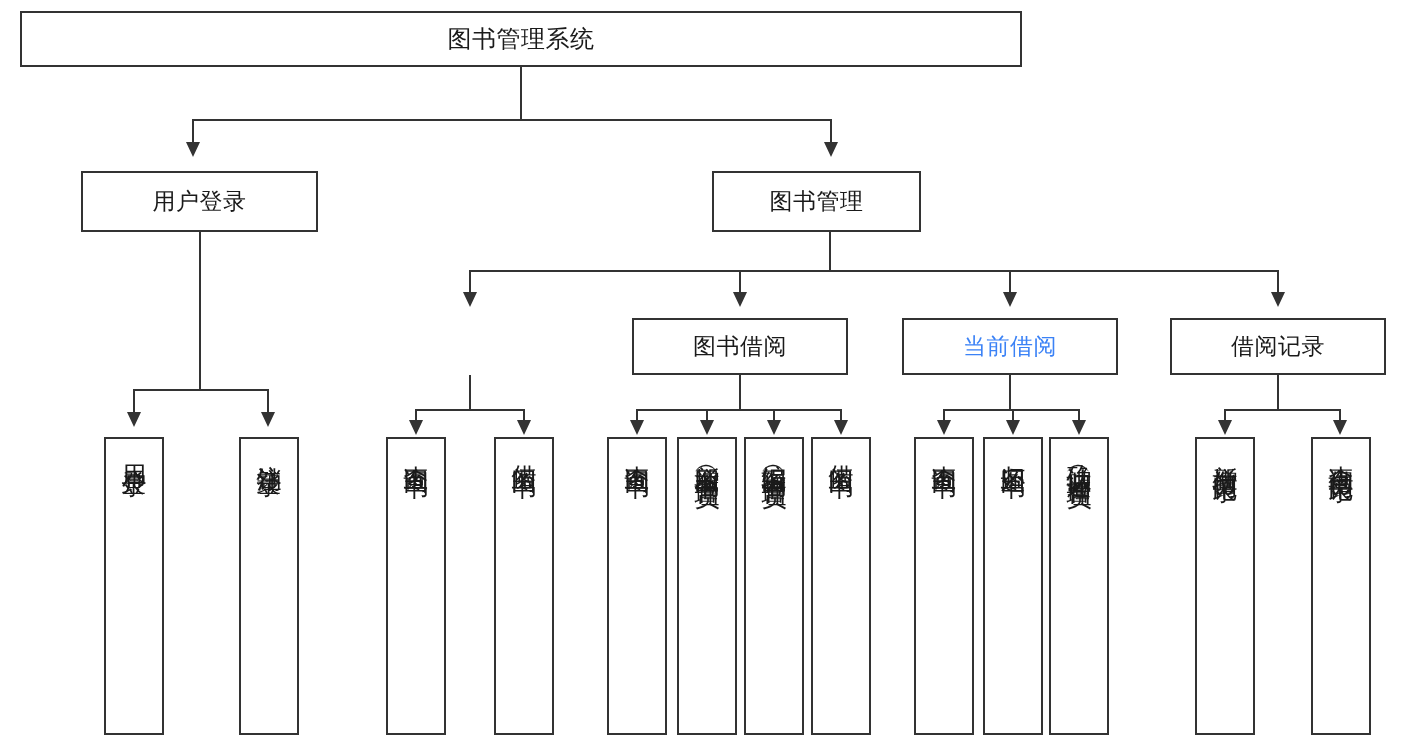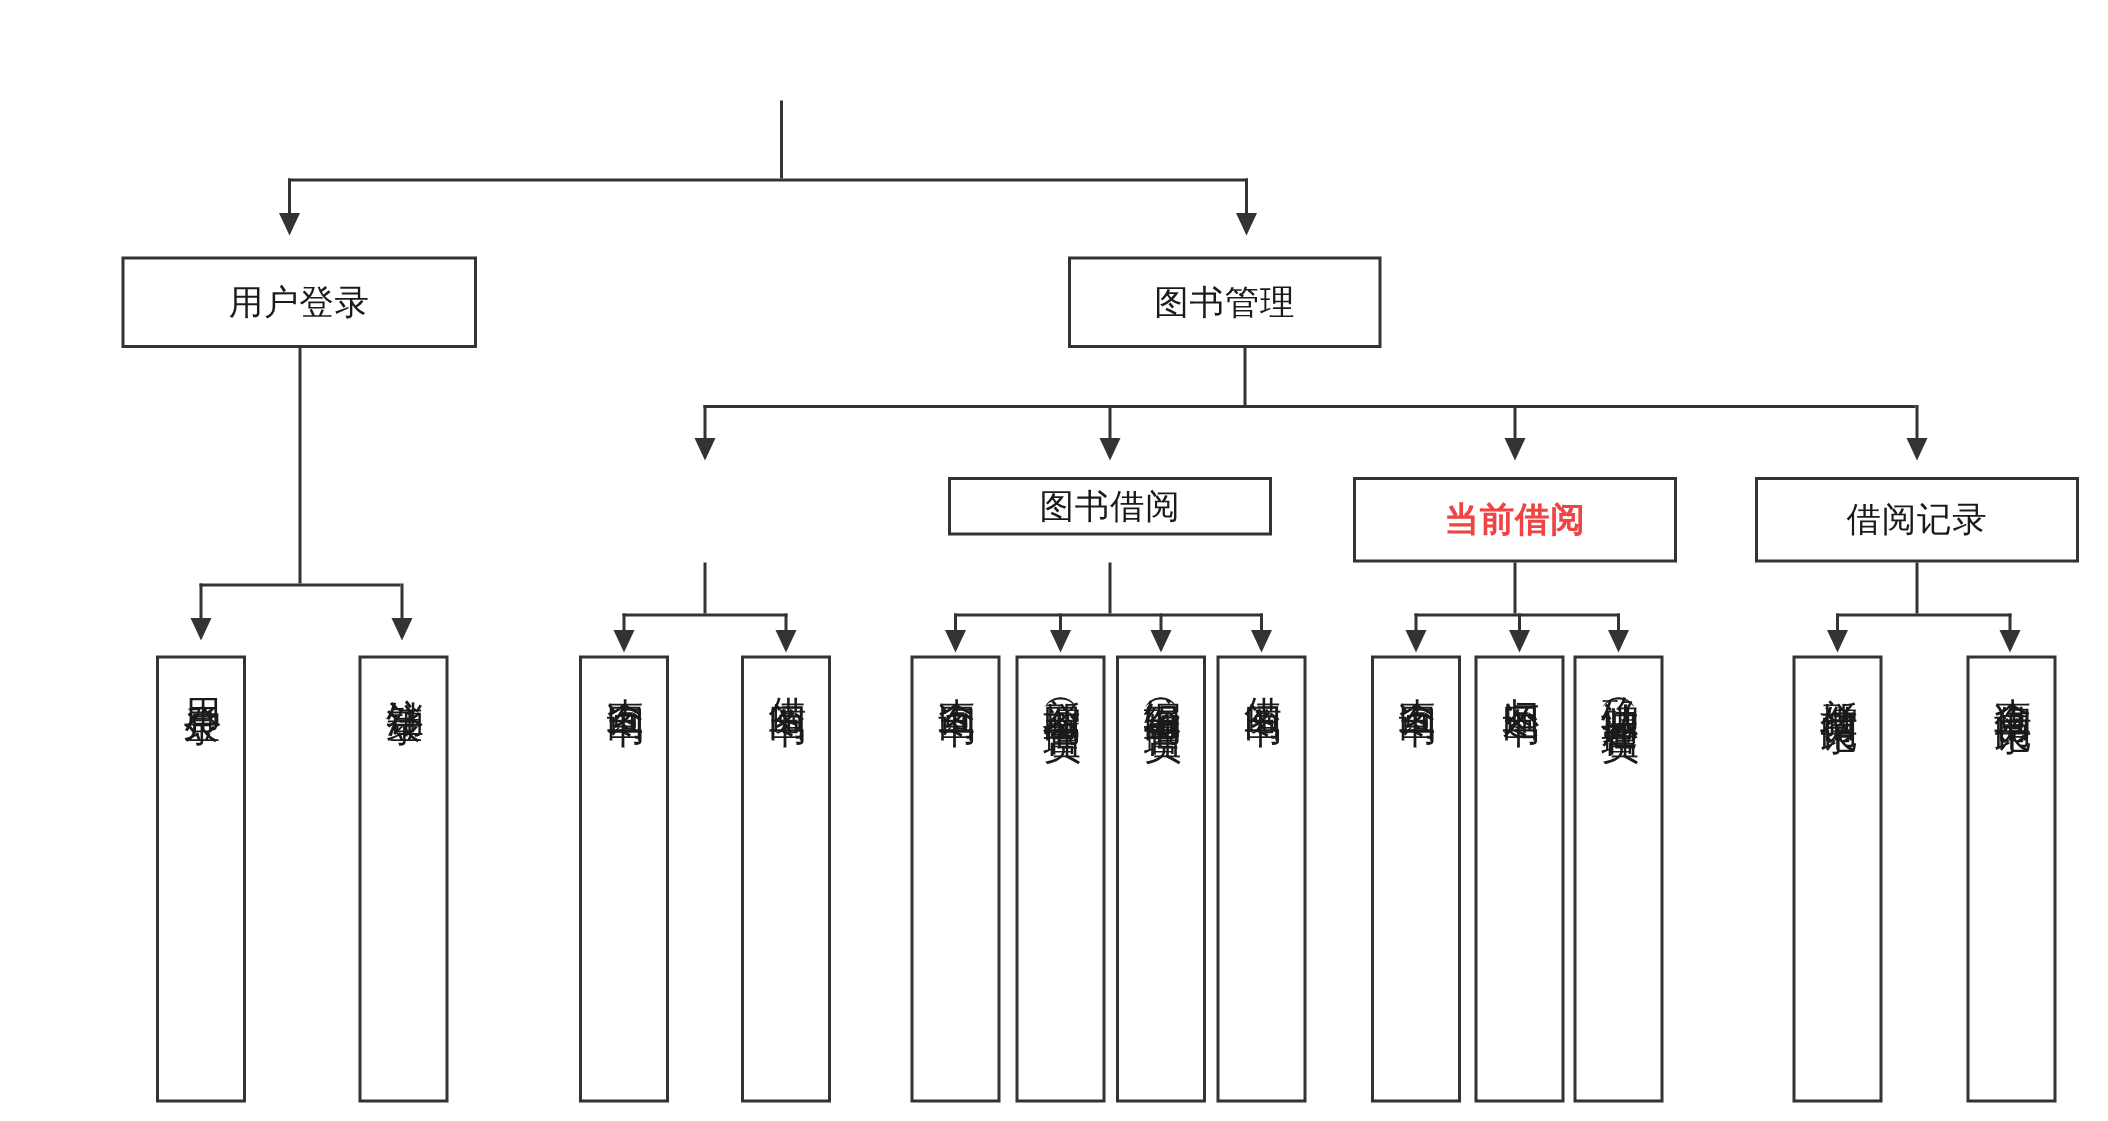--- a/index.html
+++ b/index.html
@@ -77,20 +77,23 @@
     white-space: nowrap;
     pointer-events: none;
     font-family: "Liberation Sans", "DejaVu Sans", sans-serif;
   }
 </style>
 </head>
 <body>
 
 <div id="canvas">
 
+  <div class="node root h" style="left: 20px; top: 11px; width: 1002px; height: 56px; border-color: rgb(51, 51, 51); background: rgb(255, 255, 255); color: rgb(26, 26, 26);">
+    <span class="label">图书管理系统</span>
+  </div>
 
   <div class="conn vline" style="left: 520px; top: 67px; width: 2px; height: 52px; background: rgb(51, 51, 51);"></div>
 
   <div class="conn hline" style="left: 192px; top: 119px; width: 640px; height: 2px; background: rgb(51, 51, 51);"></div>
 
   <div class="conn vline" style="left: 192px; top: 119px; width: 2px; height: 28px; background: rgb(51, 51, 51);"></div>
   <div class="arrow" style="left: 186px; top: 142px; border-top-color: rgb(51, 51, 51);"></div>
   <div class="conn vline" style="left: 830px; top: 119px; width: 2px; height: 28px; background: rgb(51, 51, 51);"></div>
   <div class="arrow" style="left: 824px; top: 142px; border-top-color: rgb(51, 51, 51);"></div>
 
@@ -113,24 +116,24 @@
   <div class="conn hline" style="left: 469px; top: 270px; width: 808px; height: 2px; background: rgb(51, 51, 51);"></div>
   <div class="conn vline" style="left: 469px; top: 270px; width: 2px; height: 28px; background: rgb(51, 51, 51);"></div>
   <div class="arrow" style="left: 463px; top: 292px; border-top-color: rgb(51, 51, 51);"></div>
   <div class="conn vline" style="left: 739px; top: 270px; width: 2px; height: 28px; background: rgb(51, 51, 51);"></div>
   <div class="arrow" style="left: 733px; top: 292px; border-top-color: rgb(51, 51, 51);"></div>
   <div class="conn vline" style="left: 1009px; top: 270px; width: 2px; height: 28px; background: rgb(51, 51, 51);"></div>
   <div class="arrow" style="left: 1003px; top: 292px; border-top-color: rgb(51, 51, 51);"></div>
   <div class="conn vline" style="left: 1277px; top: 270px; width: 2px; height: 28px; background: rgb(51, 51, 51);"></div>
   <div class="arrow" style="left: 1271px; top: 292px; border-top-color: rgb(51, 51, 51);"></div>
 
-  <div class="node h" style="left: 632px; top: 318px; width: 216px; height: 39px; border-color: rgb(51, 51, 51); background: rgb(255, 255, 255); color: rgb(26, 26, 26);">
+  <div class="node h" style="left: 632px; top: 318px; width: 216px; height: 57px; border-color: rgb(51, 51, 51); background: rgb(255, 255, 255); color: rgb(26, 26, 26);">
     <span class="label">图书借阅</span>
   </div>
-  <div class="node h" style="left: 902px; top: 318px; width: 216px; height: 57px; border-color: rgb(51, 51, 51); background: rgb(255, 255, 255); color: #ef4444; font-weight: bold;">
+  <div class="node h" style="left: 902px; top: 318px; width: 216px; height: 57px; border-color: rgb(51, 51, 51); background: rgb(255, 255, 255); color: #3b82f6;">
     <span class="label">当前借阅</span>
   </div>
   <div class="node h" style="left: 1170px; top: 318px; width: 216px; height: 57px; border-color: rgb(51, 51, 51); background: rgb(255, 255, 255); color: rgb(26, 26, 26);">
     <span class="label">借阅记录</span>
   </div>
 
   <div class="conn vline" style="left: 469px; top: 375px; width: 2px; height: 34px; background: rgb(51, 51, 51);"></div>
   <div class="conn hline" style="left: 415px; top: 409px; width: 110px; height: 2px; background: rgb(51, 51, 51);"></div>
   <div class="conn vline" style="left: 415px; top: 409px; width: 2px; height: 20px; background: rgb(51, 51, 51);"></div>
   <div class="arrow" style="left: 409px; top: 420px; border-top-color: rgb(51, 51, 51);"></div>

